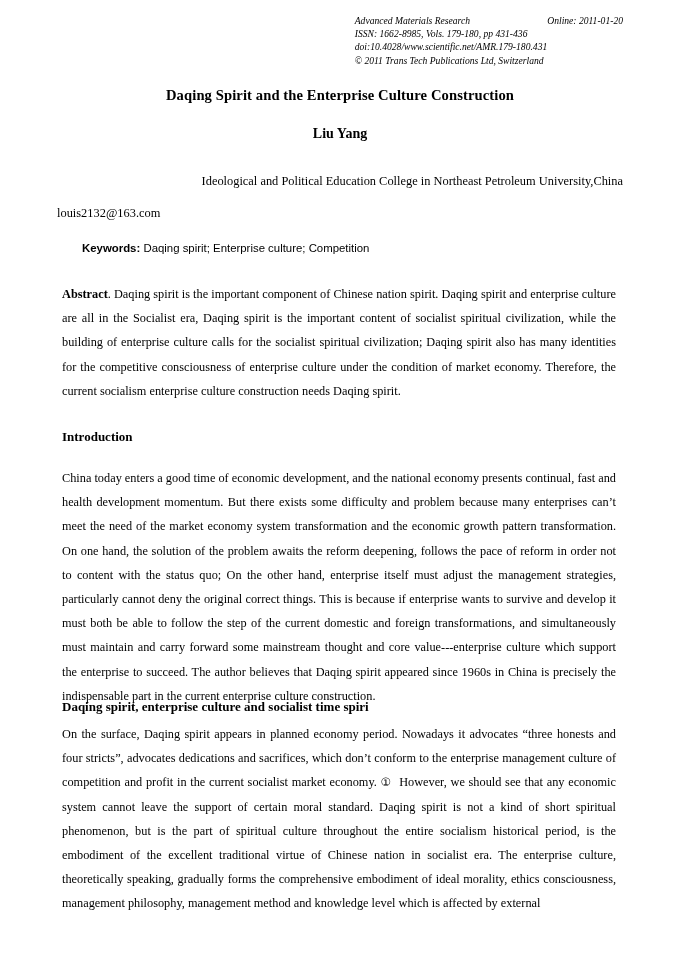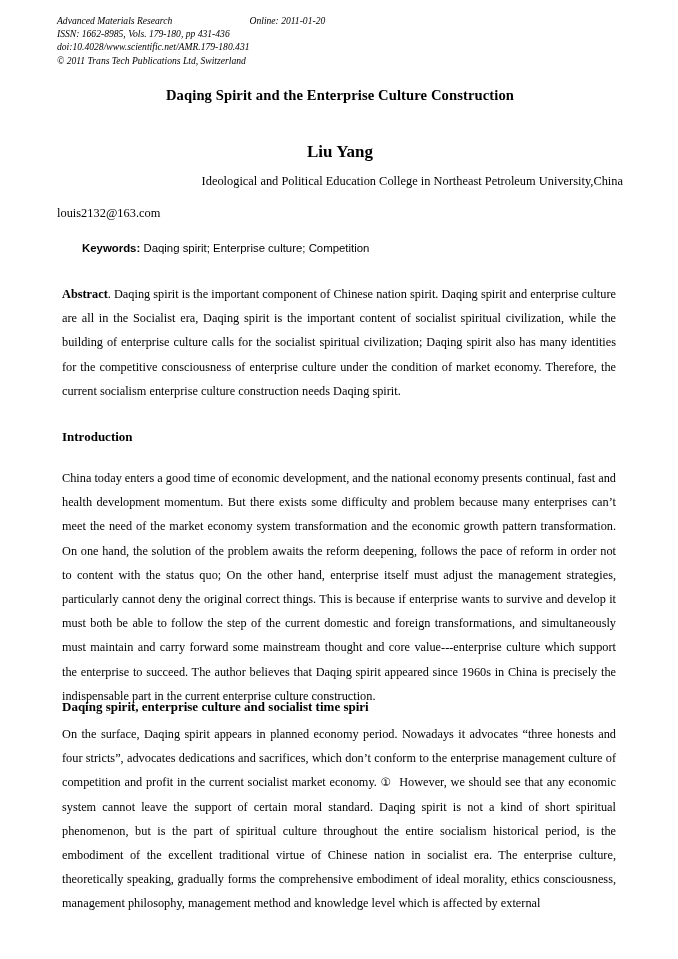--- a/index.html
+++ b/index.html
@@ -30,21 +30,21 @@
     position: absolute;
     left: 57px;
     top: 14px;
     width: 566px;
     font-style: italic;
     font-size: 9.6px;
     line-height: 13.2px;
   }
   .masthead-row {
     display: flex;
-    justify-content: flex-start;
+    justify-content: flex-end;
     align-items: flex-start;
   }
   .masthead-left {
     text-align: left;
   }
   .masthead-left div {
     white-space: nowrap;
   }
   .masthead-right {
     text-align: right;
@@ -63,25 +63,25 @@
     font-weight: bold;
     font-size: 14.6px;
     line-height: 19px;
     letter-spacing: 0.1px;
   }
 
   
   .author {
     position: absolute;
     left: 57px;
-    top: 142px;
+    top: 126px;
     width: 566px;
     text-align: center;
     font-weight: bold;
-    font-size: 17px;
+    font-size: 14px;
   }
   .affiliation {
     position: absolute;
     left: 57px;
     top: 174px;
     width: 566px;
     text-align: right;
     font-size: 12.4px;
   }
   .email {

